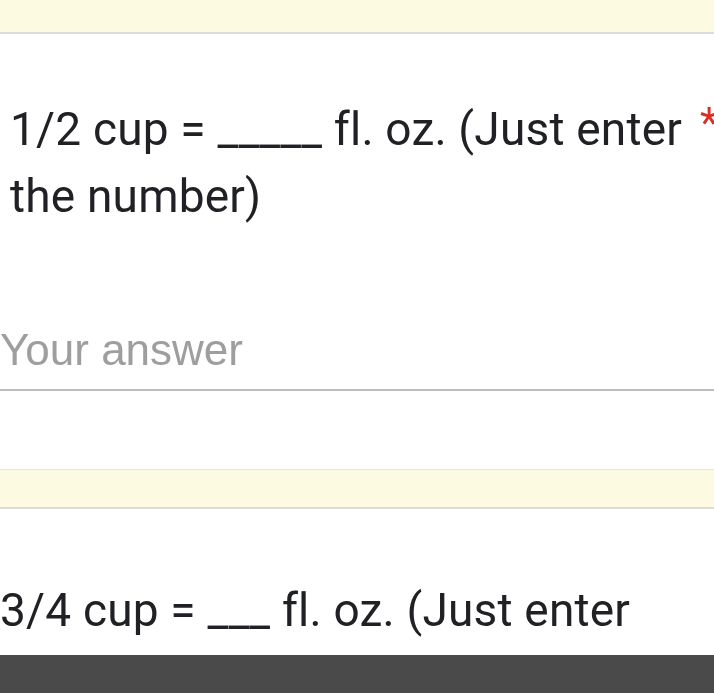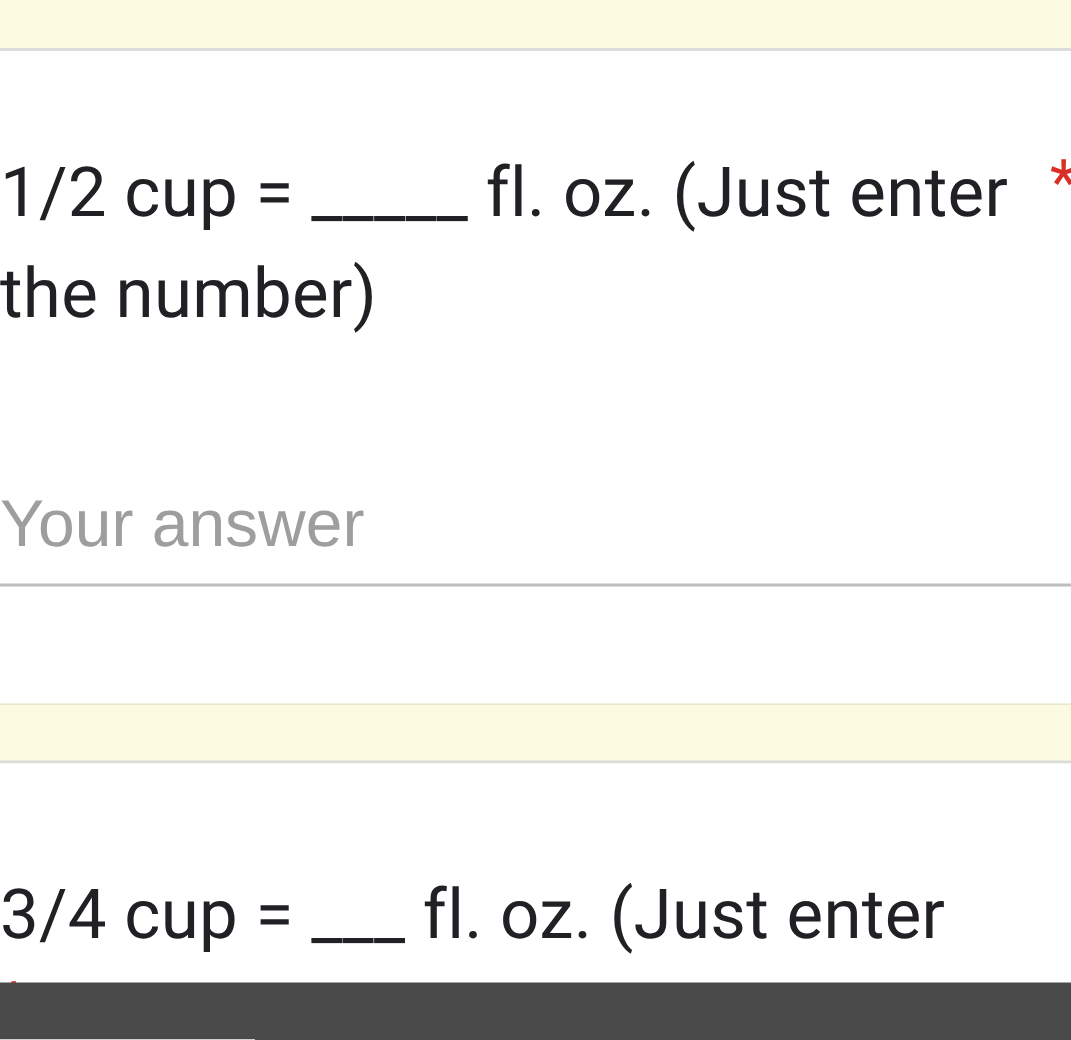--- a/index.html
+++ b/index.html
@@ -22,20 +22,21 @@
     height: 40px;
   }
   .card {
     background: #ffffff;
     padding: 0;
   }
   .question-row {
     display: flex;
     align-items: flex-start;
     padding: 62px 0 0 0;
+    margin-left: 10px;
   }
   .question-text {
     flex: 1;
     font-size: 46px;
     line-height: 1.45;
     letter-spacing: 0.2px;
     color: #202124;
     font-weight: 400;
     padding-right: 10px;
   }

